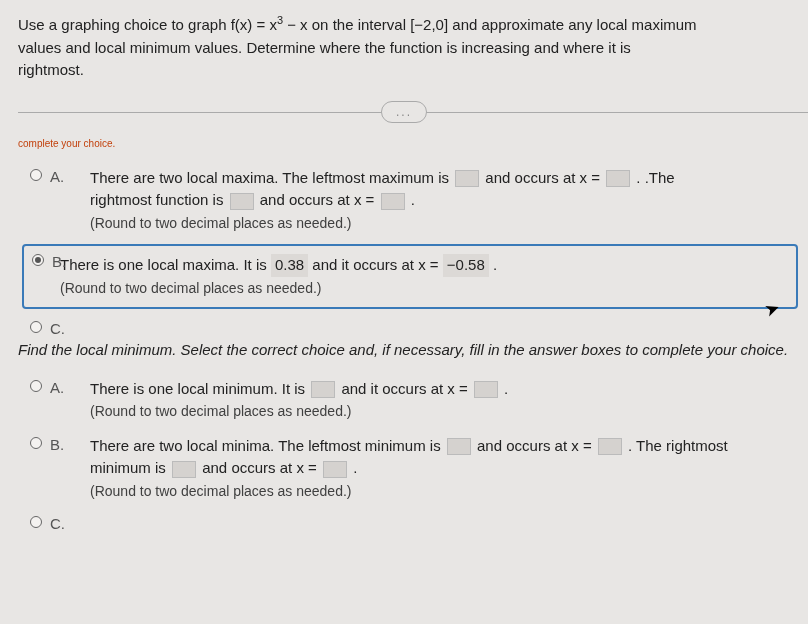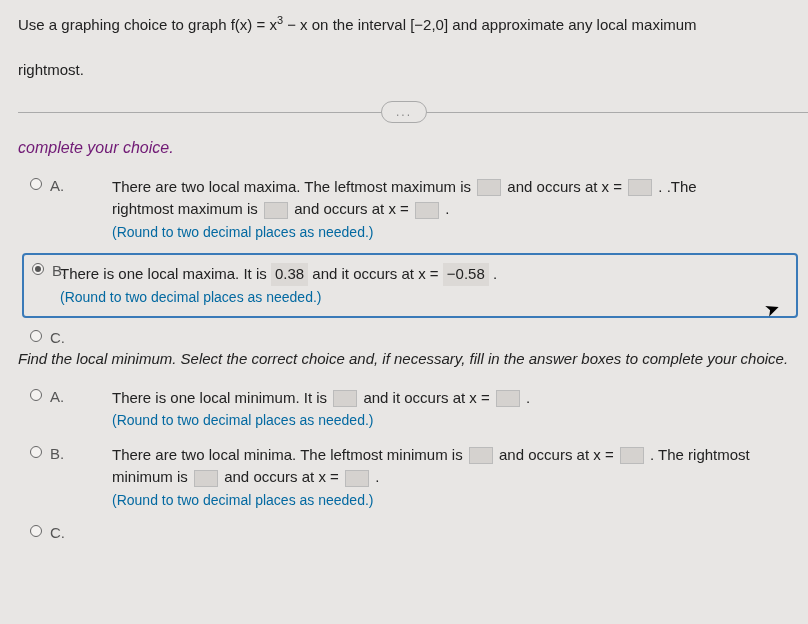--- a/index.html
+++ b/index.html
@@ -43,24 +43,23 @@
       transform: translate(-50%, -50%);
       background: #e8e6e4;
       border: 1px solid #aaa;
       border-radius: 12px;
       padding: 1px 14px;
       font-size: 12px;
       color: #888;
       letter-spacing: 2px;
     }
     .faded-text {
-      color: #701a75;
-      font-size: 16px;
+      color: #c2410c;
+      font-size: 10px;
       padding: 6px 18px 10px 18px;
-      font-style: italic;
     }
     .option-block {
       padding: 6px 18px 6px 30px;
       position: relative;
     }
     .radio {
       position: absolute;
       left: 30px;
       top: 8px;
       width: 12px;
@@ -80,21 +79,21 @@
       border-radius: 50%;
     }
     .option-label {
       position: absolute;
       left: 50px;
       top: 5px;
       font-weight: normal;
       color: #555;
     }
     .option-text {
-      margin-left: 82px;
+      margin-left: 60px;
     }
     .input-box {
       display: inline-block;
       width: 24px;
       height: 17px;
       background: #d5d2cf;
       border: 1px solid #bbb;
       vertical-align: middle;
       margin: 0 2px;
     }
@@ -114,58 +113,58 @@
     .selected-box .radio {
       left: 8px;
     }
     .selected-box .option-label {
       left: 28px;
     }
     .selected-box .option-text {
       margin-left: 28px;
     }
     .hint {
-      color: #0369a1;
+      color: #404040;
       font-size: 14px;
     }
     .section-prompt {
       padding: 14px 18px 10px 18px;
       font-style: italic;
     }
     .cursor-arrow {
       position: absolute;
       right: 28px;
       top: 296px;
       font-size: 18px;
       color: #000;
       transform: rotate(-20deg);
     }
   </style>
 </head>
 <body>
 
 <div class="question-header">
   <span>Use a graphing choice to graph f(x) = x</span><span class="sup">3</span><span> − x on the interval [−2,0] and approximate any local maximum</span><br>
-  <br>
+  <span>values and local minimum values. Determine where the function is increasing and where it is</span><br>
   <span>rightmost.</span>
 </div>
 
 <div class="divider-wrap">
   <div class="divider-line"></div>
   <div class="divider-pill">...</div>
 </div>
 
 <div class="faded-text">complete your choice.</div>
 
 <div class="option-block">
   <span class="radio"></span>
   <span class="option-label">A.</span>
   <div class="option-text">
     <span>There are two local maxima. The leftmost maximum is </span><span class="input-box"></span><span> and occurs at x = </span><span class="input-box"></span><span> . .The</span><br>
-    <span>rightmost maximum is </span><span class="input-box"></span><span> and occurs at x = </span><span class="input-box"></span><span> .</span><br>
+    <span>rightmost function is </span><span class="input-box"></span><span> and occurs at x = </span><span class="input-box"></span><span> .</span><br>
     <span class="hint">(Round to two decimal places as needed.)</span>
   </div>
 </div>
 
 <div class="selected-box">
   <span class="radio filled"></span>
   <span class="option-label">B.</span>
   <div class="option-text">
     <span>There is one local maxima. It is </span><span class="filled-value">0.38</span><span> and it occurs at x = </span><span class="filled-value">−0.58</span><span> .</span><br>
     <span class="hint">(Round to two decimal places as needed.)</span>

